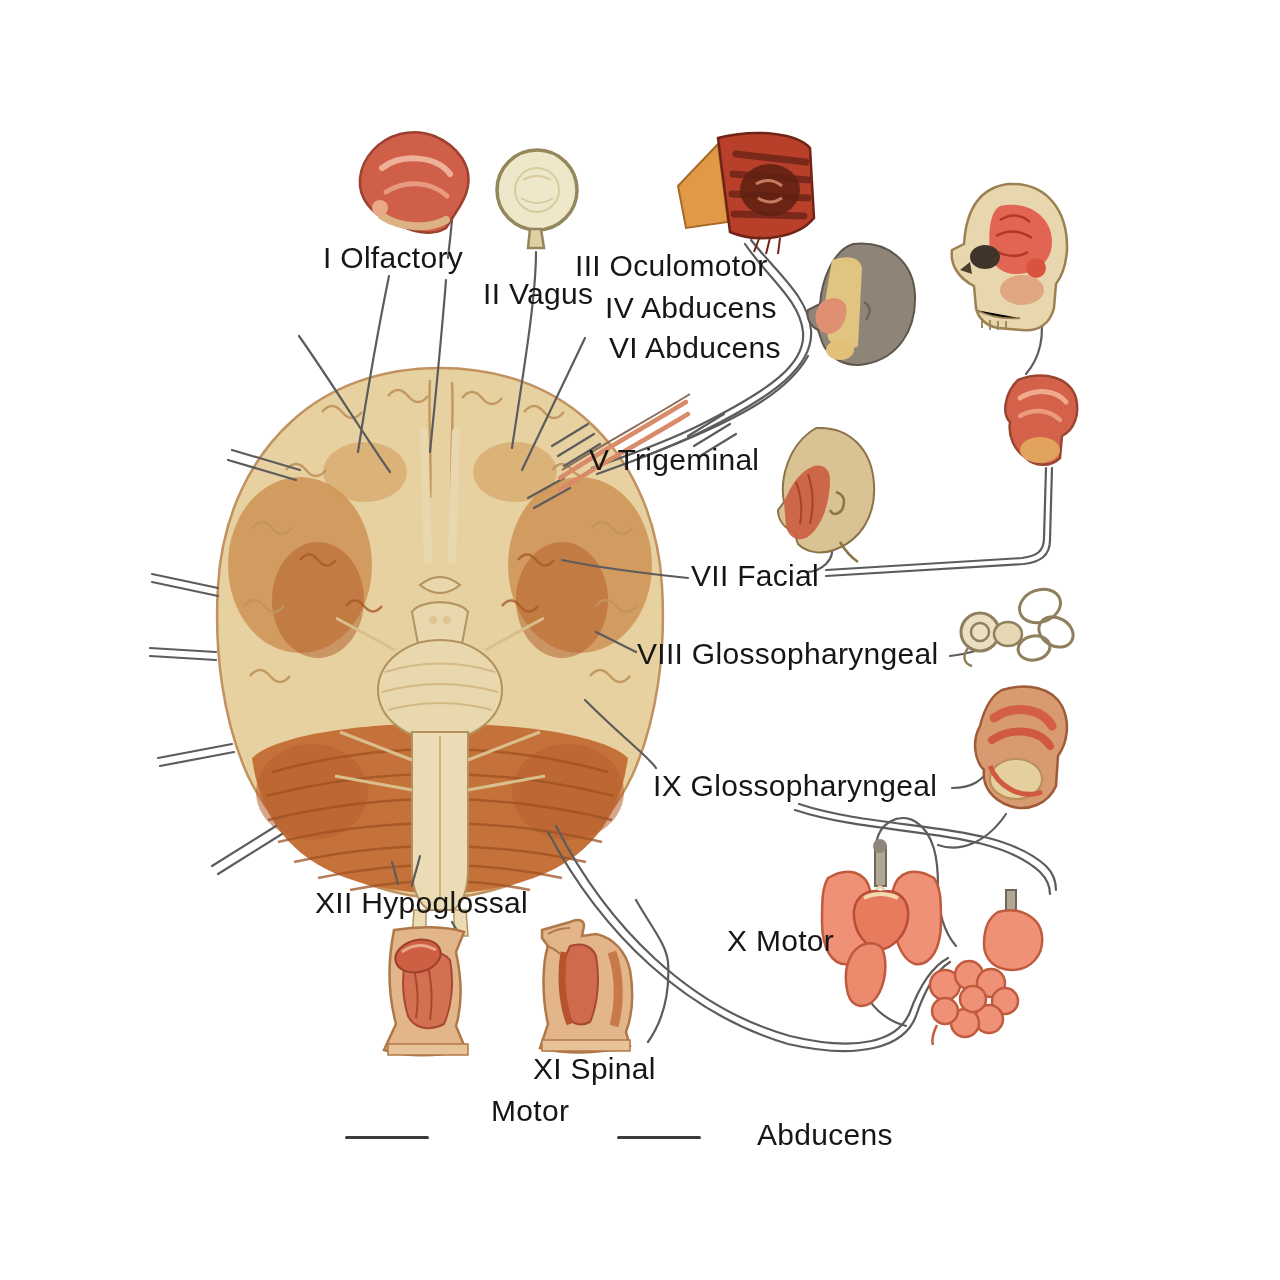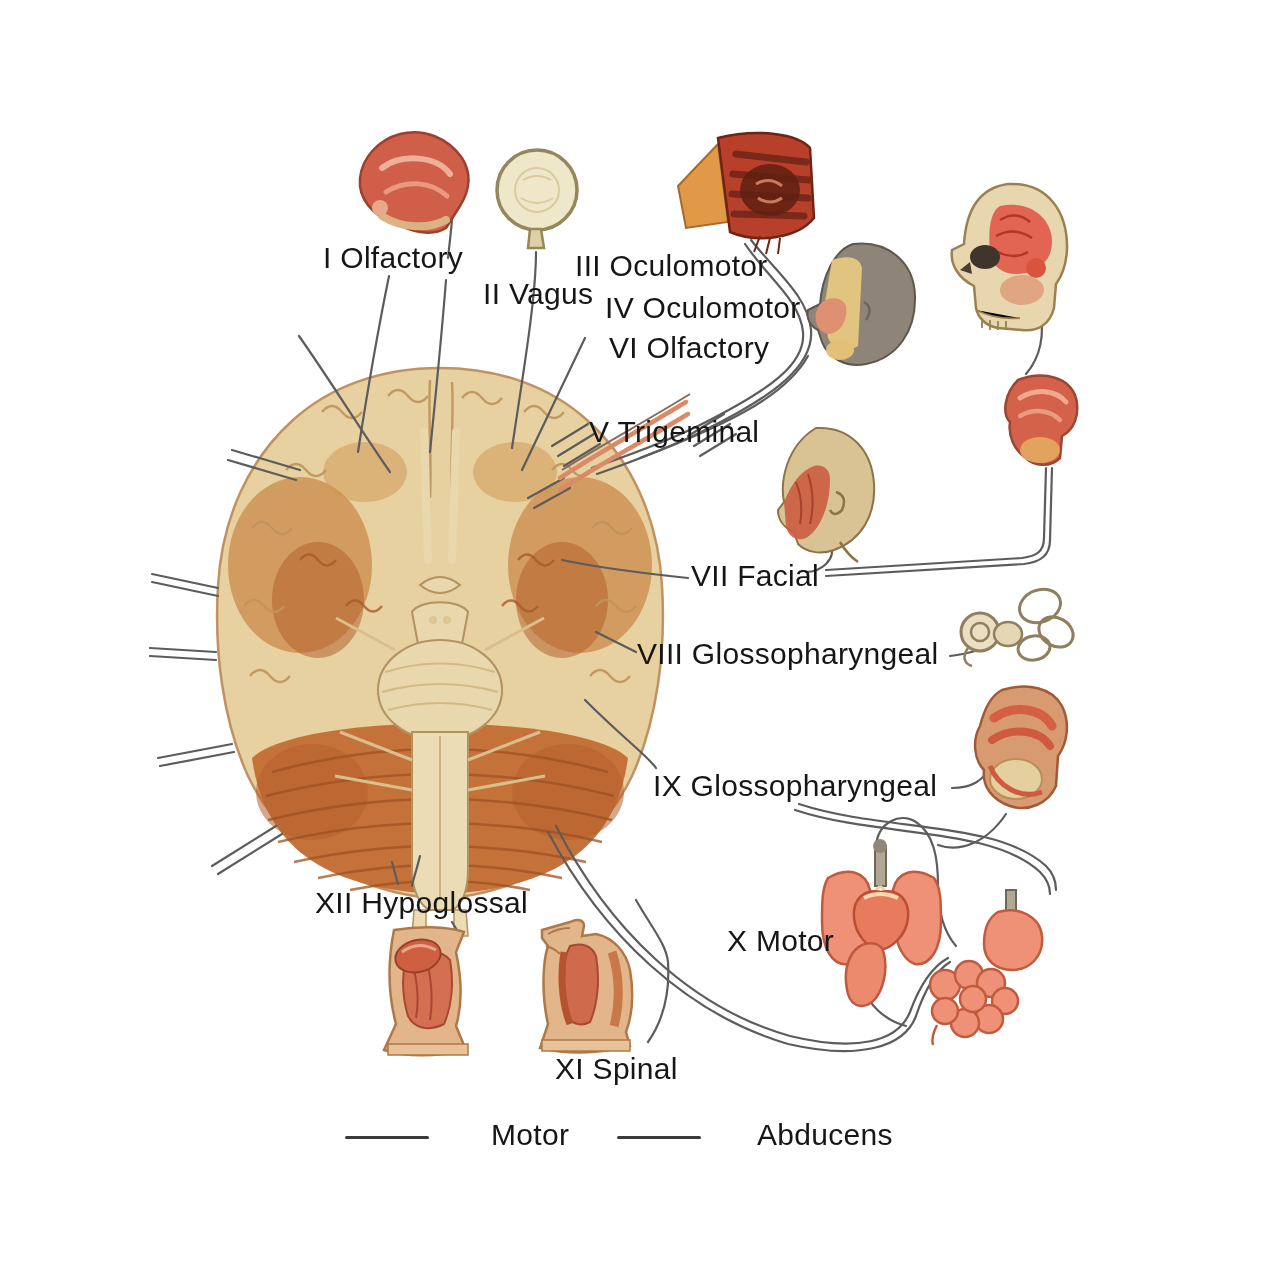--- a/index.html
+++ b/index.html
@@ -304,28 +304,28 @@
     <path d="M52,34 C64,30 74,34 78,44 C82,66 80,92 72,110 C60,116 50,110 46,98 C42,76 44,50 52,34 Z" fill="#d06a4c" stroke="#a84832" stroke-width="2"></path>
     <path d="M46,40 C42,64 44,92 52,112" stroke="#b5532f" stroke-width="7" fill="none"></path>
     <path d="M94,40 C102,64 102,92 96,114" stroke="#c97847" stroke-width="9" fill="none"></path>
     <rect x="24" y="128" width="88" height="11" fill="#e8c298" stroke="#b07848" stroke-width="1.5"></rect>
   </g>
 </svg>
 
   <div class="lbl" style="left:323px;top:242px;">I Olfactory</div>
   <div class="lbl" style="left:483px;top:278px;">II Vagus</div>
   <div class="lbl" style="left:575px;top:250px;">III Oculomotor</div>
-  <div class="lbl" style="left:605px;top:292px;">IV Oculomotor</div>
-  <div class="lbl" style="left:609px;top:332px;">VI Olfactory</div>
-  <div class="lbl" style="left:589px;top:416px;">V Trigeminal</div>
+  <div class="lbl" style="left:605px;top:292px;">IV Abducens</div>
+  <div class="lbl" style="left:609px;top:332px;">VI Abducens</div>
+  <div class="lbl" style="left:589px;top:444px;">V Trigeminal</div>
   <div class="lbl" style="left:691px;top:560px;text-align:center;">VII Facial</div>
   <div class="lbl" style="left:637px;top:638px;">VIII Glossopharyngeal</div>
   <div class="lbl" style="left:315px;top:887px;">XII Hypoglossal</div>
   <div class="lbl" style="left:653px;top:770px;">IX Glossopharyngeal</div>
   <div class="lbl" style="left:727px;top:925px;">X Motor</div>
-  <div class="lbl" style="left:555px;top:1053px;">XI Spinal</div>
+  <div class="lbl" style="left:533px;top:1053px;">XI Spinal</div>
 
   <div class="legend-line" style="left:345px;top:1136px;"></div>
-  <div class="lbl" style="left:491px;top:1119px;">Motor</div>
+  <div class="lbl" style="left:491px;top:1095px;">Motor</div>
   <div class="legend-line" style="left:617px;top:1136px;"></div>
   <div class="lbl" style="left:757px;top:1119px;">Abducens</div>
 
 </div>
 
 </body></html>

